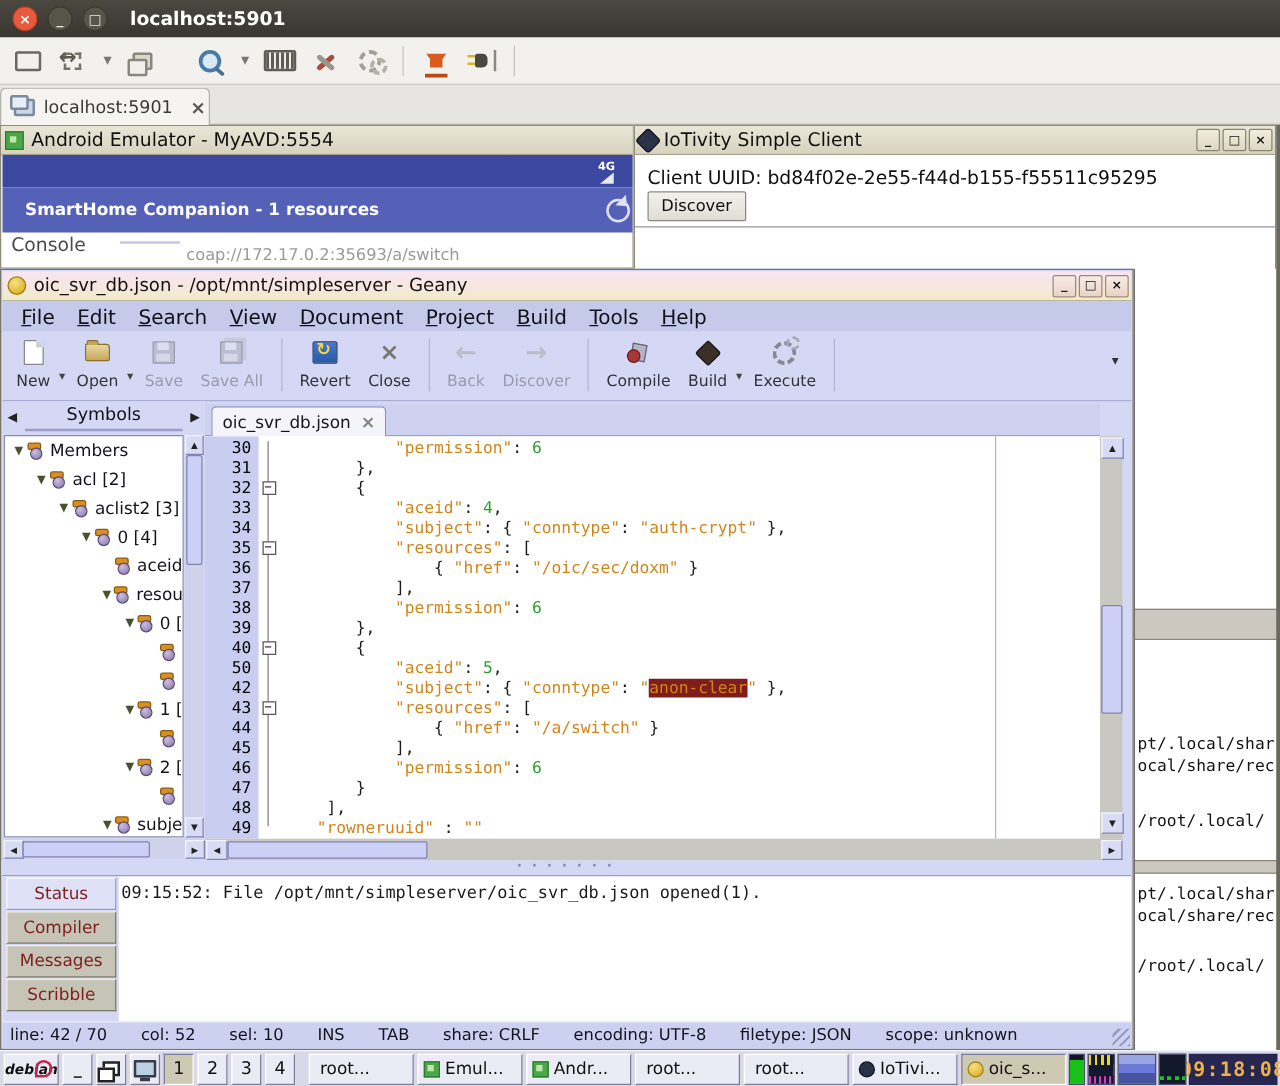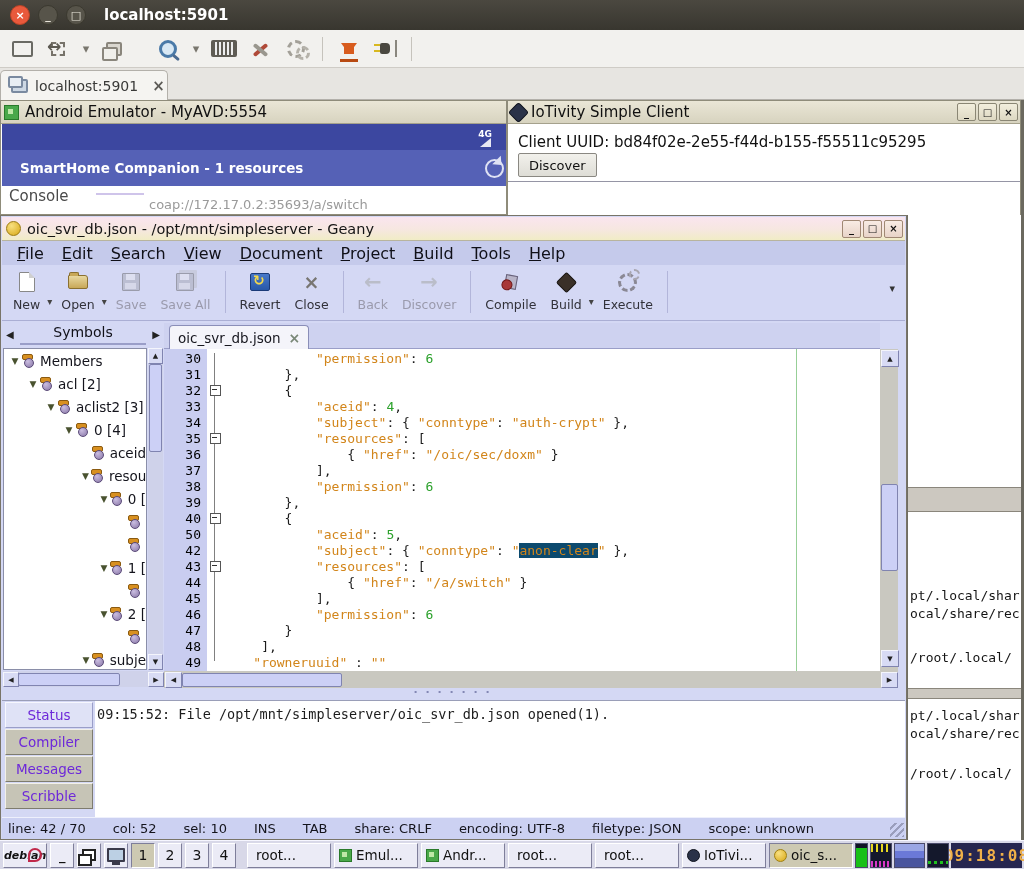--- a/index.html
+++ b/index.html
@@ -138,29 +138,29 @@
   #editor-text{position:absolute;left:163px;top:133px;width:716px;height:322px;background:#fff;overflow:hidden;font-family:"DejaVu Sans Mono","Liberation Mono",monospace;}
   #gutter{position:absolute;left:0;top:0;width:43px;height:100%;background:#c9cdf0;}
   .gut-n{height:16px;line-height:16px;font-size:13px;color:#000000;text-align:right;padding-right:6px;}
   #foldcol{position:absolute;left:43px;top:0;width:15px;height:100%;background:#fff;}
   #foldcol::before{content:"";position:absolute;left:7px;top:4px;width:1px;height:308px;background:#808080;}
   .fold-box{position:absolute;left:3px;width:9px;height:9px;background:#fff;border:1px solid #555;}
   .fold-box::before{content:"";position:absolute;left:1px;top:3px;width:5px;height:1px;background:#333;}
   #llmarker{position:absolute;left:632px;top:0;width:1px;height:100%;background:#97cf97;}
   #codecol{position:absolute;left:58px;top:2px;}
   .cl{height:16px;line-height:16px;font-size:13px;white-space:pre;color:#1c1c1c;}
-  .cl .s{color:#d2851a;} .cl .n{color:#2ba12b;} .cl .e{color:#d2851a;background:#0c4a6e;}
+  .cl .s{color:#d2851a;} .cl .n{color:#2ba12b;} .cl .e{color:#d2851a;background:#7f1d1d;}
   #ed-vscroll-track{position:absolute;left:879px;top:133px;width:18px;height:322px;background:#c9c8c0;}
   #ed-hscroll{position:absolute;left:163px;top:455px;width:734px;height:17px;background:#c9c8c0;}
   #ed-grip{position:absolute;left:0px;top:473px;width:903px;height:11px;background:#d4d8f4;text-align:center;font-weight:bold;color:#8387b4;font-size:11px;line-height:8px;letter-spacing:2px;}
 
   
   #msgwin{position:absolute;left:1px;top:484px;width:903px;height:117px;background:#fff;border-top:1px solid #9a9eb8;}
   #msg-tabs{position:absolute;left:0;top:0;width:93px;height:117px;background:#d4d8f4;}
-  .msg-tab{width:86px;height:24px;margin:1px 0 1px 3px;background:#c6c4b6;border:1px solid;border-color:#f2f0e8 #7e7c6e #7e7c6e #f2f0e8;font-size:13.5px;color:#6d28d9;display:flex;align-items:center;justify-content:center;}
+  .msg-tab{width:86px;height:24px;margin:1px 0 1px 3px;background:#c6c4b6;border:1px solid;border-color:#f2f0e8 #7e7c6e #7e7c6e #f2f0e8;font-size:13.5px;color:#7f1d1d;display:flex;align-items:center;justify-content:center;}
   .msg-tab.active{background:#dfe2f6;border-color:#f6f7fe #9a9ec8 #9a9ec8 #f6f7fe;}
   #msg-body{position:absolute;left:95px;top:2px;width:806px;height:113px;font-family:"DejaVu Sans Mono","Liberation Mono",monospace;font-size:13.5px;color:#1c1c1c;}
   .msg-line{height:23px;line-height:23px;white-space:pre;}
 
   
   #geany-statusbar{position:absolute;left:1px;top:601px;width:903px;height:22px;background:#ccd1f2;border-top:1px solid #eef0fc;display:flex;align-items:center;padding-left:6px;box-sizing:border-box;}
   .sb-seg{font-size:13px;color:#14141c;margin-right:27px;white-space:nowrap;}
   #sb-grip{position:absolute;right:2px;bottom:2px;width:14px;height:14px;background:repeating-linear-gradient(135deg,transparent 0 3px,#9a9ebc 3px 5px);}
 
   

